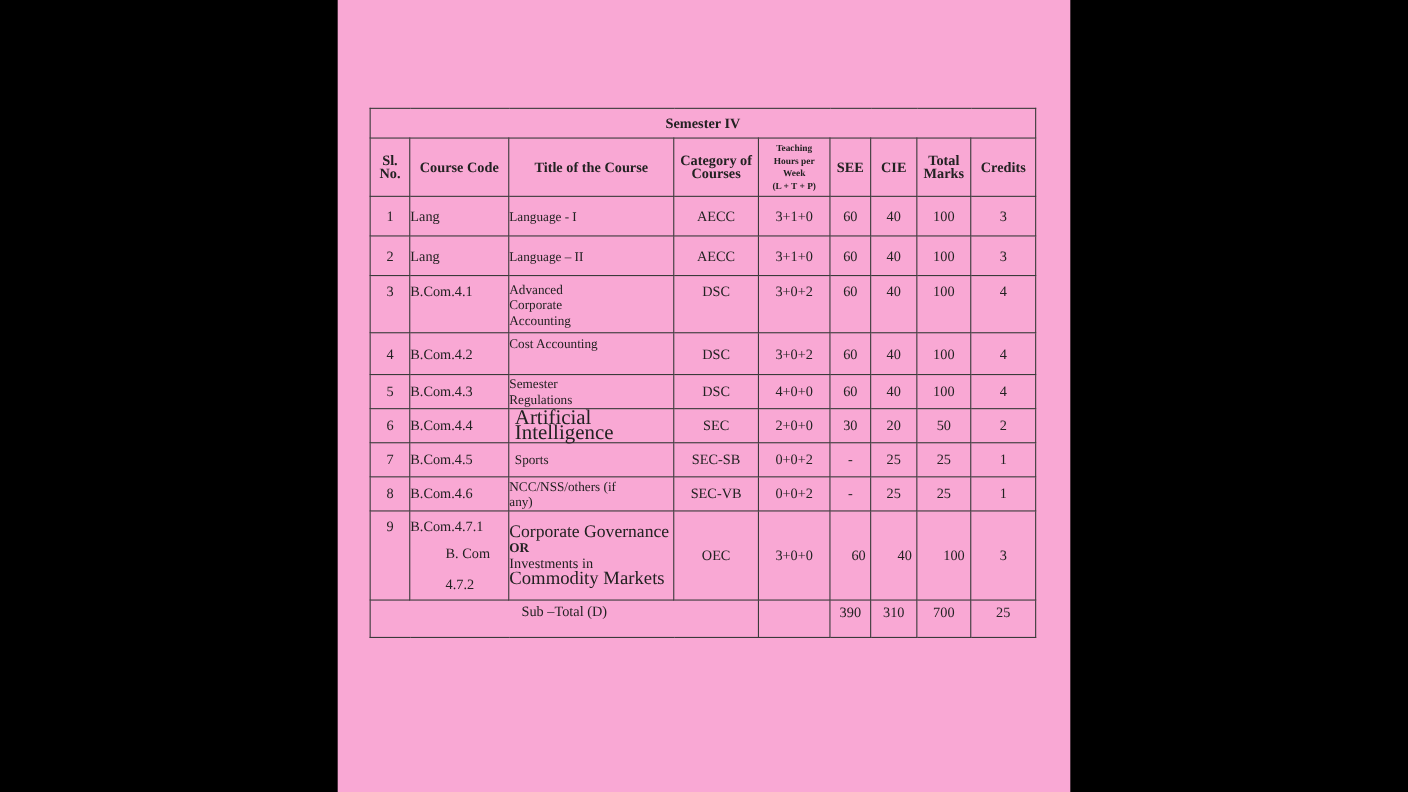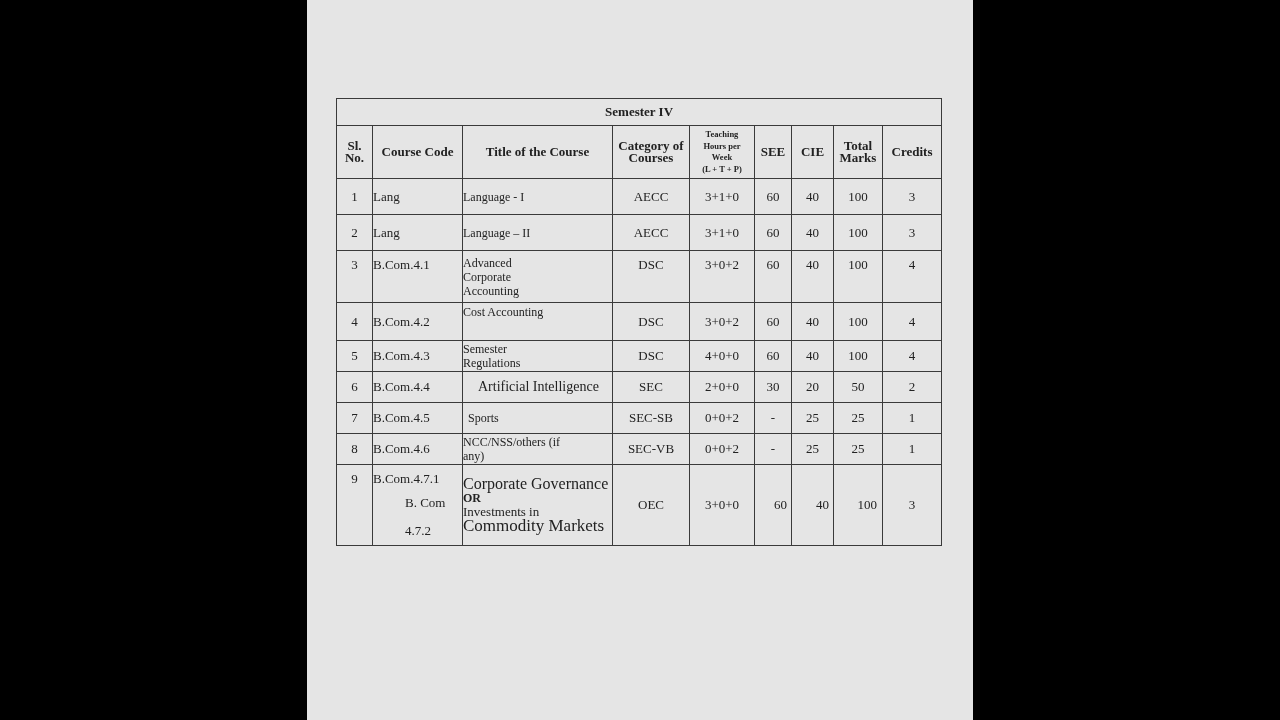--- a/index.html
+++ b/index.html
@@ -1,17 +1,17 @@
 <!DOCTYPE html>
 <html><head>
 <meta charset="utf-8">
 <style>
   html, body { margin:0; padding:0; }
   body { width:1280px; height:720px; background:#000; position:relative; overflow:hidden; font-family:"Liberation Serif", "DejaVu Serif", serif; color:#222; }
-  .page { position:absolute; left:307px; top:0; width:666px; height:720px; background:#e5e5e5; }
+  .page { position:absolute; left:307px; top:0; width:666px; height:720px; background:#f9a8d4; }
   table.sem { position:absolute; left:29px; top:98px; border-collapse:collapse; table-layout:fixed; width:605px; }
   table.sem td, table.sem th { border:1.6px solid #3a3a3a; padding:0; vertical-align:middle; }
   .title-row th { height:26px; font-size:13px; font-weight:bold; text-align:center; }
   .hdr th { height:52px; font-size:13px; font-weight:bold; text-align:center; line-height:12px; }
   .hdr th.teach { font-size:8.5px; line-height:11.5px; }
   td { font-size:13px; }
   td.c { text-align:center; }
   td.l { text-align:left; padding-left:2px; }
   td.title { font-size:12px; line-height:14px; padding-left:1px; }
   .r1 td, .r2 td { height:35px; }
@@ -121,21 +121,21 @@
       <td class="c">DSC</td>
       <td class="c">4+0+0</td>
       <td class="c">60</td>
       <td class="c">40</td>
       <td class="c">100</td>
       <td class="c">4</td>
     </tr>
     <tr class="r6">
       <td class="c">6</td>
       <td class="l">B.Com.4.4</td>
-      <td class="l title" style="padding-left:15px;font-size:14px;">Artificial Intelligence</td>
+      <td class="l title" style="padding-left:5px;font-size:19px;">Artificial Intelligence</td>
       <td class="c">SEC</td>
       <td class="c">2+0+0</td>
       <td class="c">30</td>
       <td class="c">20</td>
       <td class="c">50</td>
       <td class="c">2</td>
     </tr>
     <tr class="r7">
       <td class="c">7</td>
       <td class="l">B.Com.4.5</td>
@@ -173,15 +173,23 @@
         <div style="font-size:13px;">Investments in</div>
         <div style="font-size:17px;">Commodity Markets</div>
       </td>
       <td class="c">OEC</td>
       <td class="c">3+0+0</td>
       <td class="c" style="text-align:right;padding-right:4px;">60</td>
       <td class="c" style="text-align:right;padding-right:4px;">40</td>
       <td class="c" style="text-align:right;padding-right:5px;">100</td>
       <td class="c">3</td>
     </tr>
+    <tr class="sub">
+      <td colspan="4" class="c top" style="padding-top:2px !important;">Sub –Total (D)</td>
+      <td class="c"></td>
+      <td class="c top" style="padding-top:3px !important;">390</td>
+      <td class="c top" style="padding-top:3px !important;">310</td>
+      <td class="c top" style="padding-top:3px !important;">700</td>
+      <td class="c top" style="padding-top:3px !important;">25</td>
+    </tr>
   </tbody>
     </table>
 </div>
 
 </body></html>

